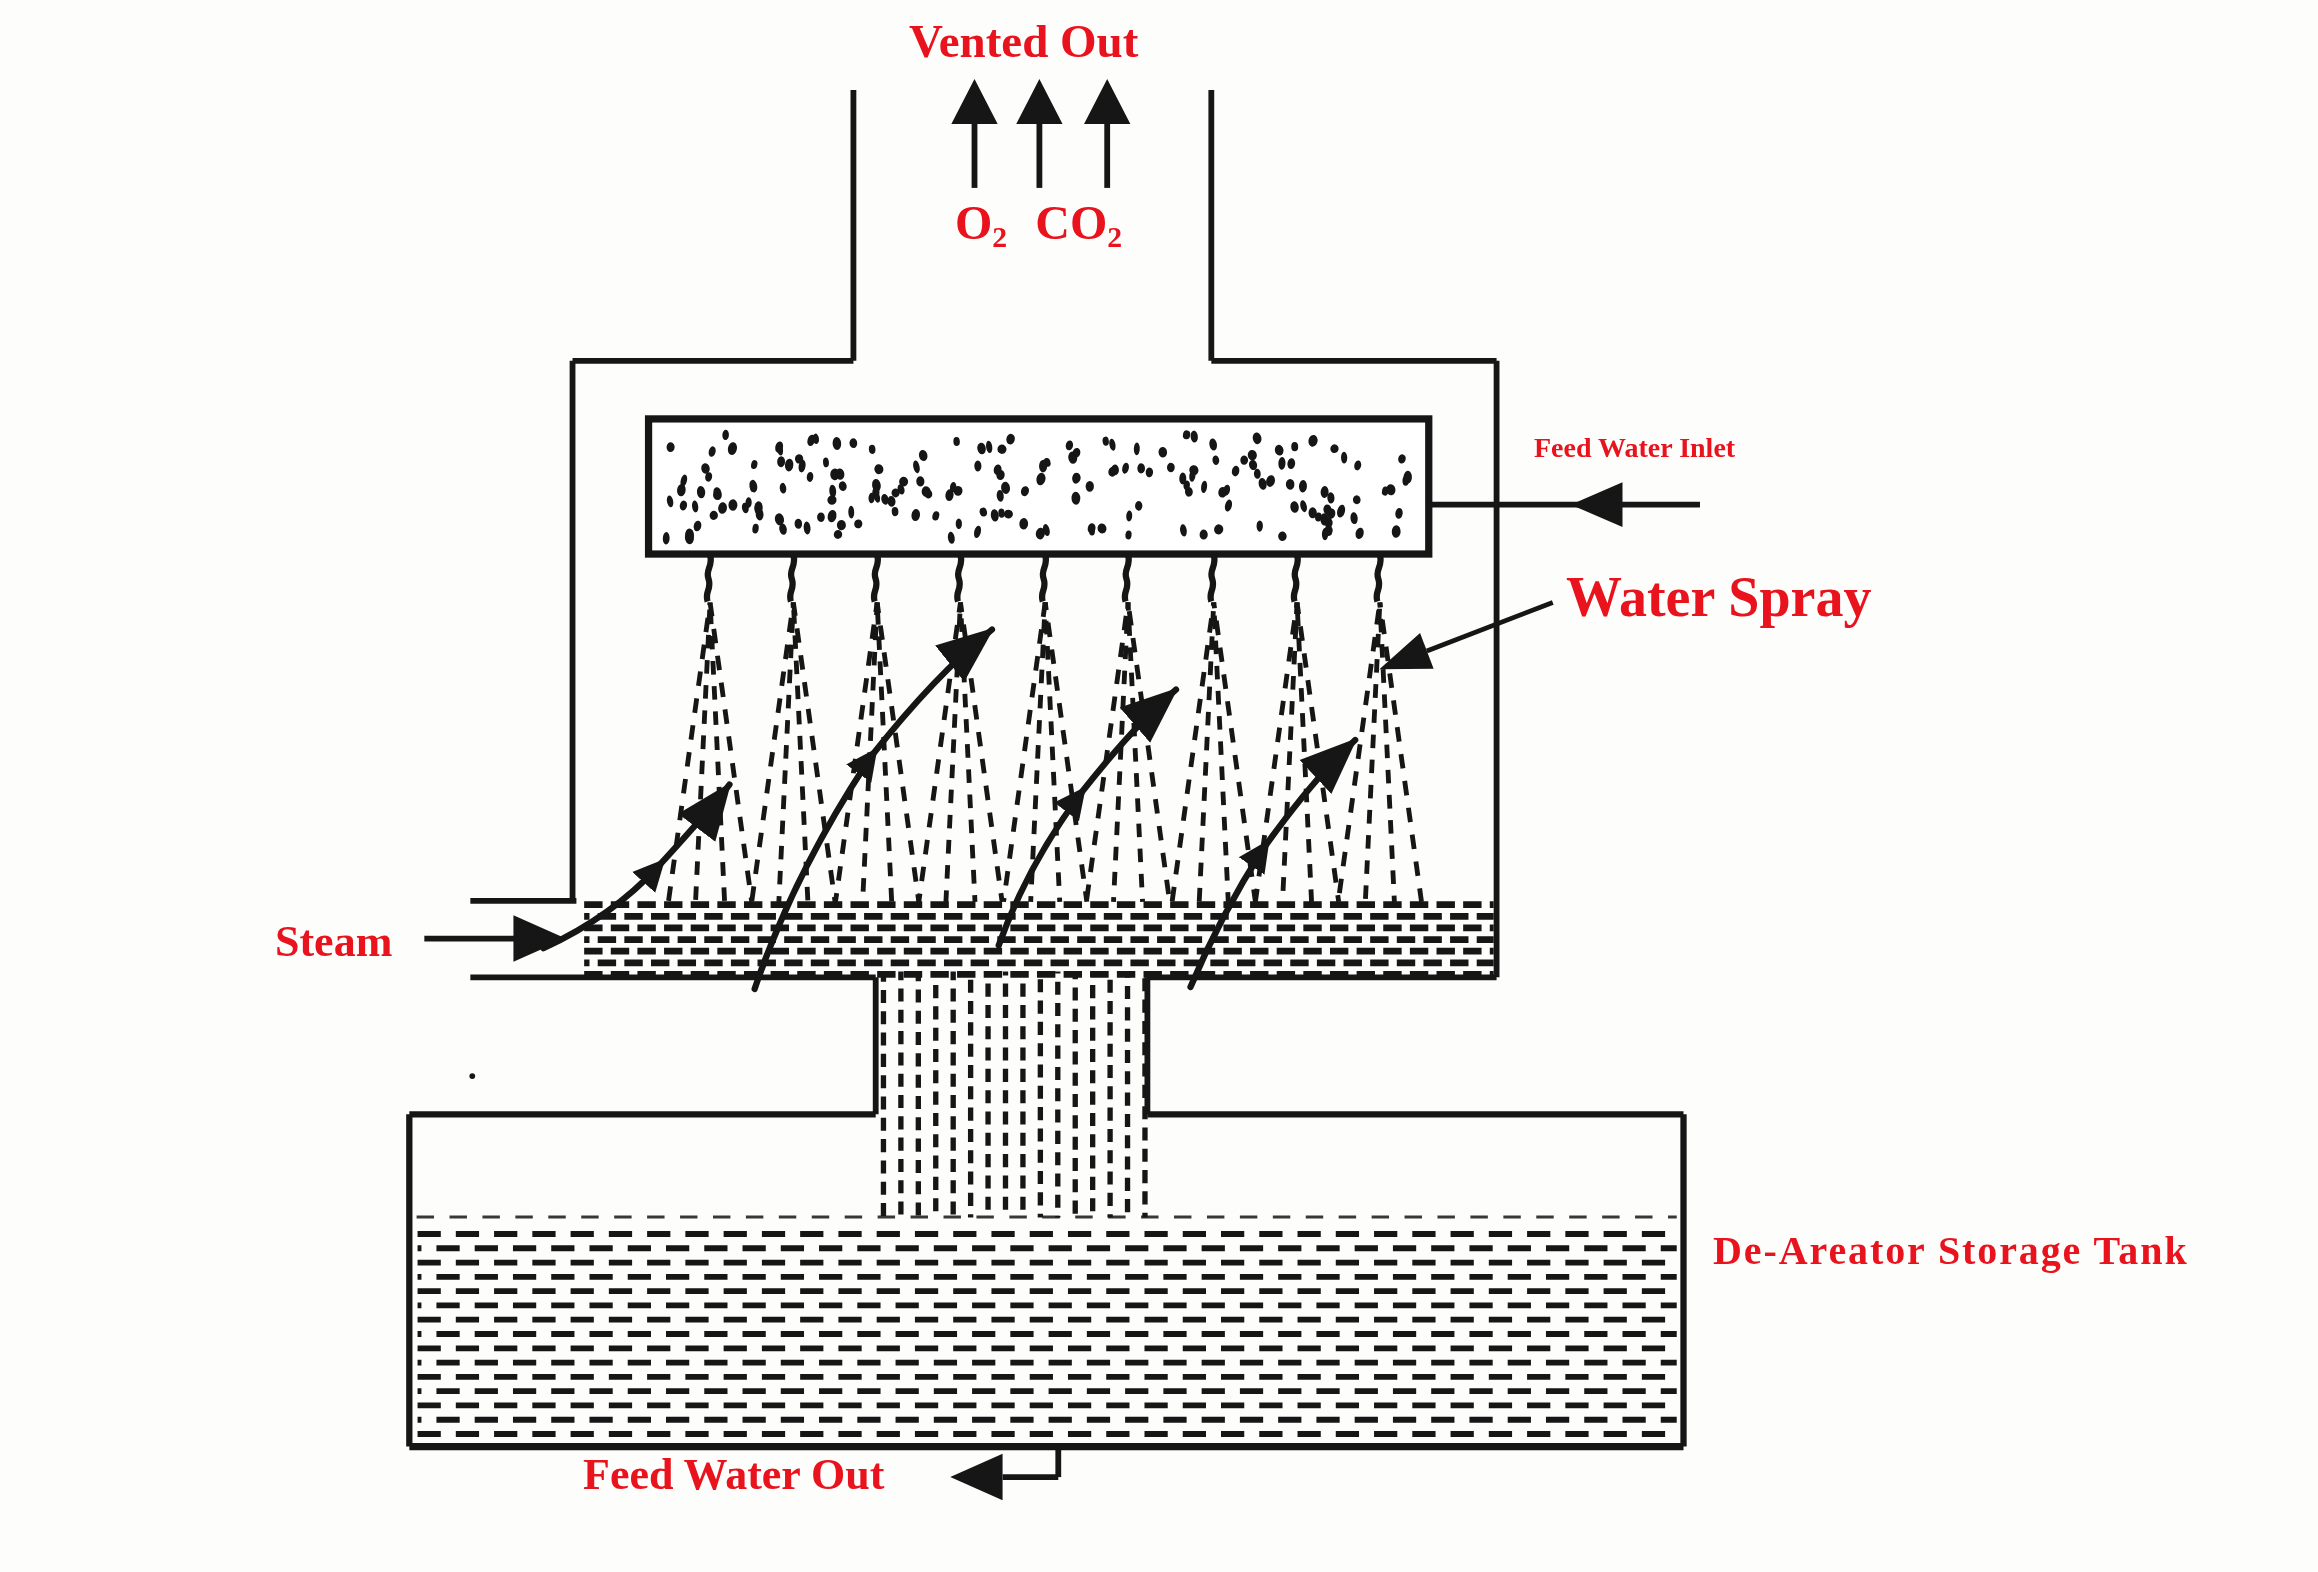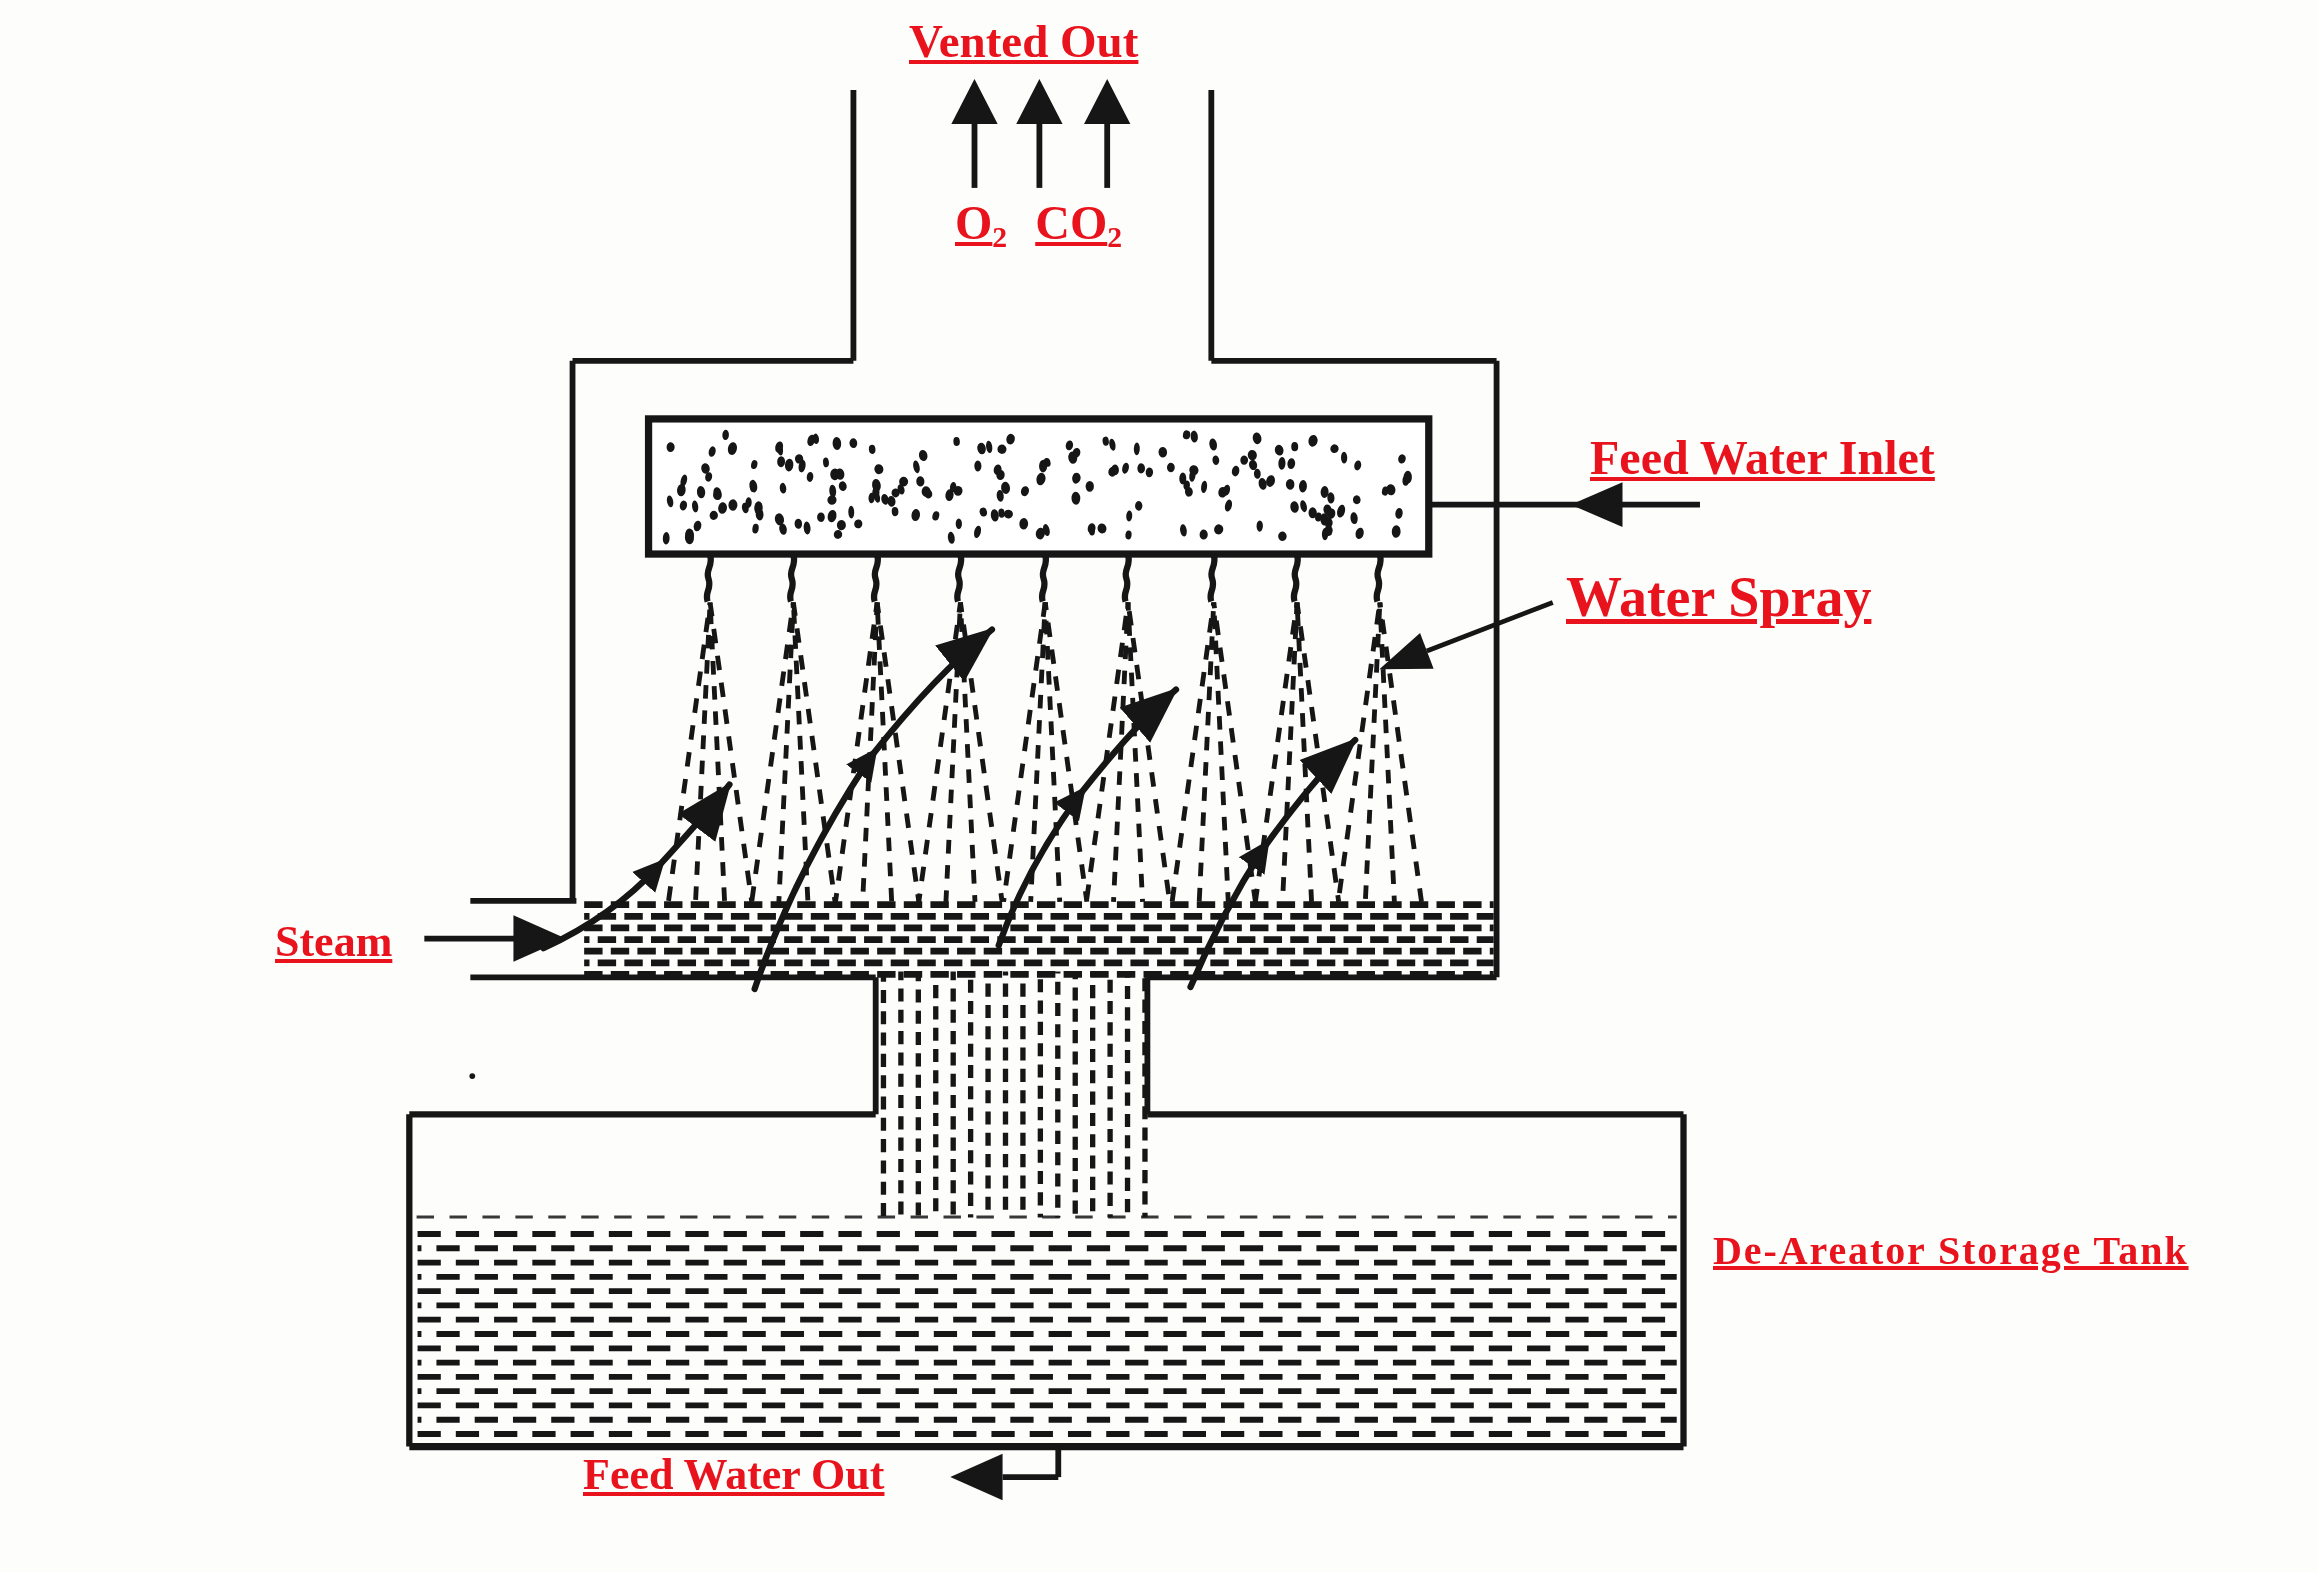--- a/index.html
+++ b/index.html
@@ -2,26 +2,26 @@
 <html style="--label-color: #e8131c; --bg: #fdfdfc;font-size:7.7px"><head>
 <meta charset="utf-8">
 <style>
   html,body{margin:0;padding:0;}
   body{width:2319px;height:1573px;position:relative;overflow:hidden;
        font-family:"Liberation Serif","DejaVu Serif",serif;}
   #stage{position:absolute;left:0;top:0;width:2319px;height:1573px;
          background:var(--bg,#fdfdfc);}
   svg{position:absolute;left:0;top:0;}
   .lbl{position:absolute;font-weight:bold;color:var(--label-color,#e8131c);
-       white-space:nowrap;line-height:1.05;text-decoration:underline;}
+       white-space:nowrap;line-height:1.05;}
   .lbl sub{font-size:0.62em;line-height:0;vertical-align:-0.28em;}
   #lbl-vented-out{left:909px;top:17.4px;font-size:47px;}
   #lbl-gas{left:955px;top:198px;font-size:48px;}
   #lbl-gas .gap{display:inline-block;width:28px;}
-  #lbl-feed-water-inlet{left:1590px;top:433px;font-size:48px;}
+  #lbl-feed-water-inlet{left:1534px;top:433px;font-size:28px;}
   #lbl-water-spray{left:1566px;top:568px;font-size:56px;}
   #lbl-steam{left:275px;top:910px;font-size:44px;margin-top:9px;}
   #lbl-storage-tank{left:1713px;top:1230px;font-size:40px;letter-spacing:1.9px;}
   #lbl-feed-water-out{left:570px;top:1452px;font-size:44px;margin-left:13px;}
 </style>
 </head>
 <body>
 
 <div id="stage">
 

